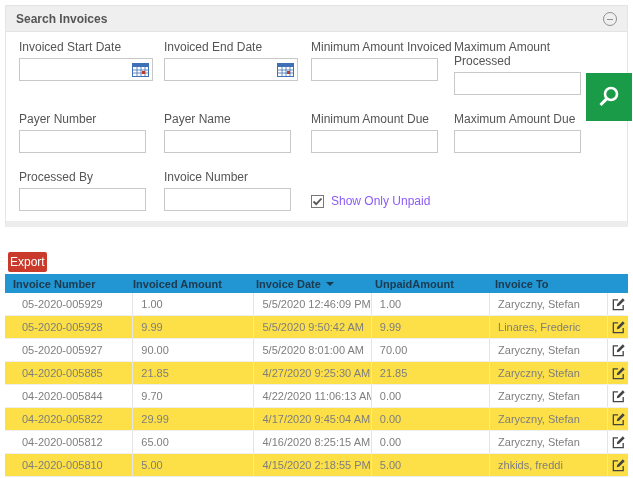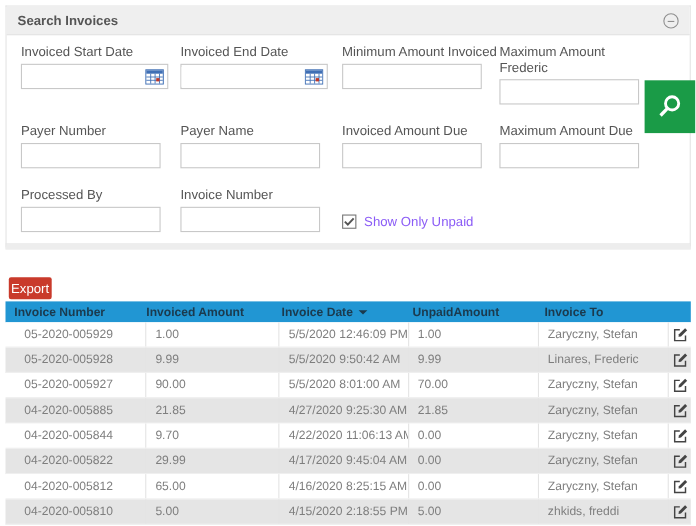--- a/index.html
+++ b/index.html
@@ -32,21 +32,21 @@
 
   
   .export-btn{position:absolute;left:8px;top:252px;height:20px;background:#c93a2b;color:#fff;
               border:none;font-size:12px;padding:2px 2px;border-radius:2px;cursor:pointer;}
 
   
   .table{position:absolute;left:5px;top:274px;width:623px;font-size:11px;}
   .t-header{display:flex;background:#2196d3;height:19px;}
   .t-header .t-cell{color:#1b3a4e;font-weight:bold;display:flex;align-items:center;}
   .t-row{display:flex;height:23px;background:#fff;border-bottom:1px solid #efefef;box-sizing:border-box;}
-  .t-row.alt{background:#e5e5e5;justify-content:space-between;}
+  .t-row.alt{background:#fde047;justify-content:space-between;}
   .t-cell{box-sizing:border-box;padding:0 4px 0 8px;overflow:hidden;white-space:nowrap;color:#7e7e7e;}
   .t-row .t-cell{border-left:1px solid #e4e4e4;height:100%;display:flex;align-items:center;}
   .t-row .t-cell.c0{border-left:none;margin-left:9px;}
   .c0{width:120px;}.c1{width:123px;}.c2{width:119px;}.c3{width:120px;}.c4{width:120px;}
   .c5{width:21px;padding:0;justify-content:center;}
   .sort-arrow{display:inline-block;margin-left:5px;width:0;height:0;
               border-left:4px solid transparent;border-right:4px solid transparent;border-top:4px solid #1b3a4e;}
   .edit-btn{border:none;background:none;padding:0;margin:0;cursor:pointer;display:flex;align-items:center;}
 </style>
 </head>
@@ -92,24 +92,24 @@
                   <line x1="1" y1="11" x2="16" y2="11" stroke="#3f6fb5" stroke-width="0.8"></line>
                   <line x1="5" y1="5" x2="5" y2="14" stroke="#3f6fb5" stroke-width="0.8"></line>
                   <line x1="9" y1="5" x2="9" y2="14" stroke="#3f6fb5" stroke-width="0.8"></line>
                   <line x1="13" y1="5" x2="13" y2="14" stroke="#3f6fb5" stroke-width="0.8"></line>
                   <rect x="10" y="9" width="3" height="3" fill="#c0392b"></rect>
                 </svg>
               </button>
             </div>
           </div>
           <div><div class="field-label">Minimum Amount Invoiced</div><input class="field-input" value="" style=""></div>
-          <div><div class="field-label">Maximum Amount Frederic</div><input class="field-input" value="" style=""></div>
+          <div><div class="field-label">Maximum Amount Processed</div><input class="field-input" value="" style=""></div>
           <div><div class="field-label">Payer Number</div><input class="field-input" value="" style=""></div>
           <div><div class="field-label">Payer Name</div><input class="field-input" value="" style=""></div>
-          <div><div class="field-label">Invoiced Amount Due</div><input class="field-input" value="" style=""></div>
+          <div><div class="field-label">Minimum Amount Due</div><input class="field-input" value="" style=""></div>
           <div><div class="field-label">Maximum Amount Due</div><input class="field-input" value="" style=""></div>
           <div><div class="field-label">Processed By</div><input class="field-input" value="" style=""></div>
           <div><div class="field-label">Invoice Number</div><input class="field-input" value="" style=""></div>
           <div class="checkbox-cell">
           <span class="checkbox-box">
             <svg width="11" height="11" viewBox="0 0 11 11">
               <path d="M1.5 5.5 L4.2 8.2 L9.5 2.5" fill="none" stroke="#555" stroke-width="1.8"></path>
             </svg>
           </span>
           <span class="checkbox-label">Show Only Unpaid</span>

